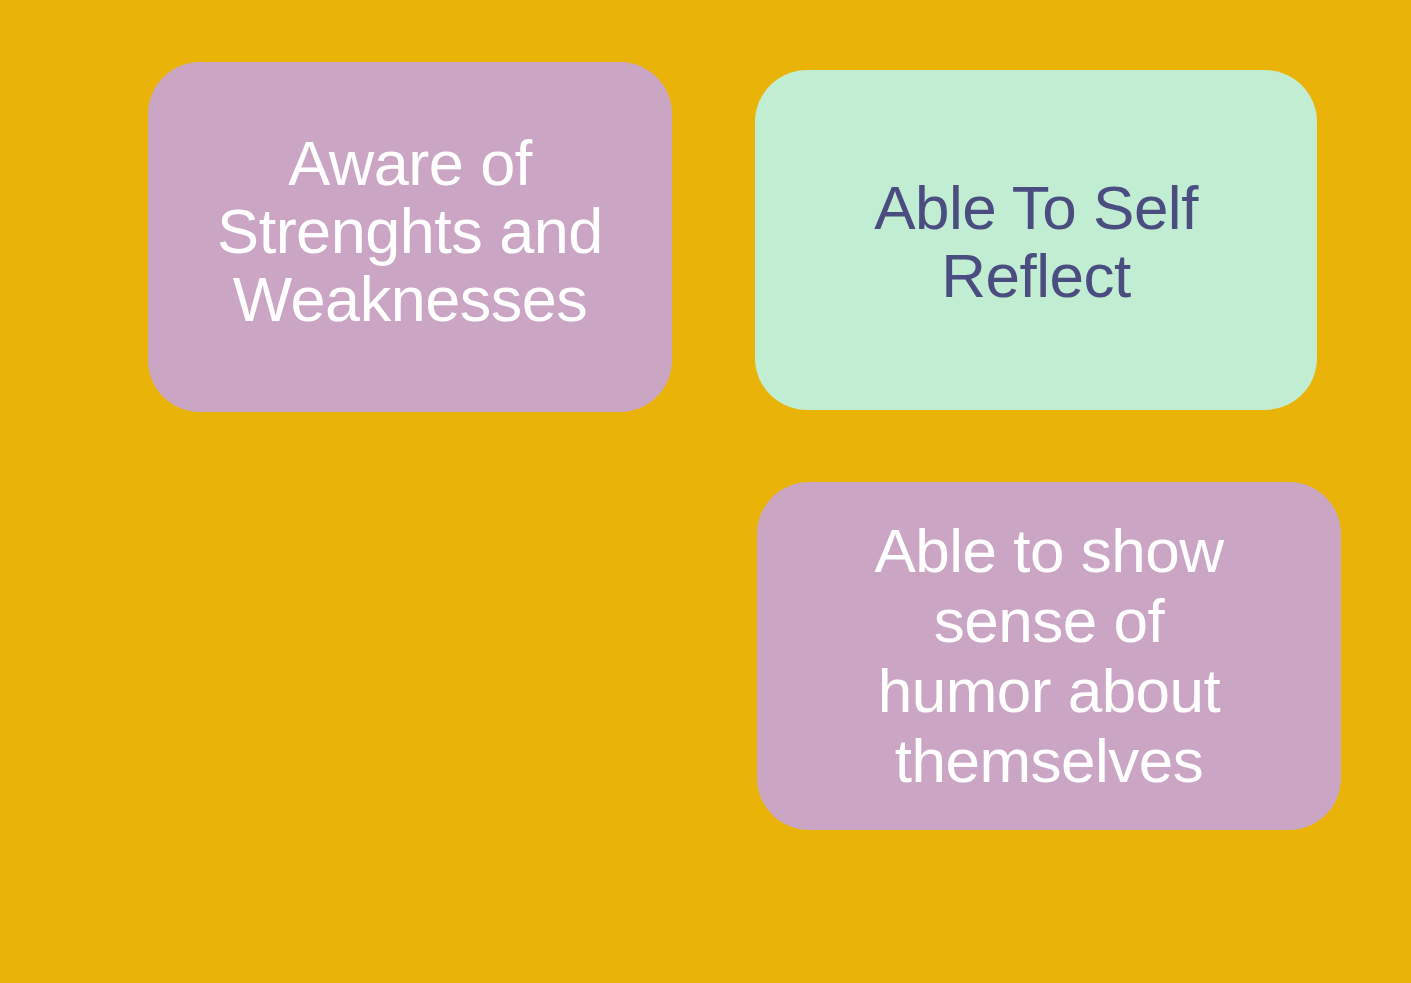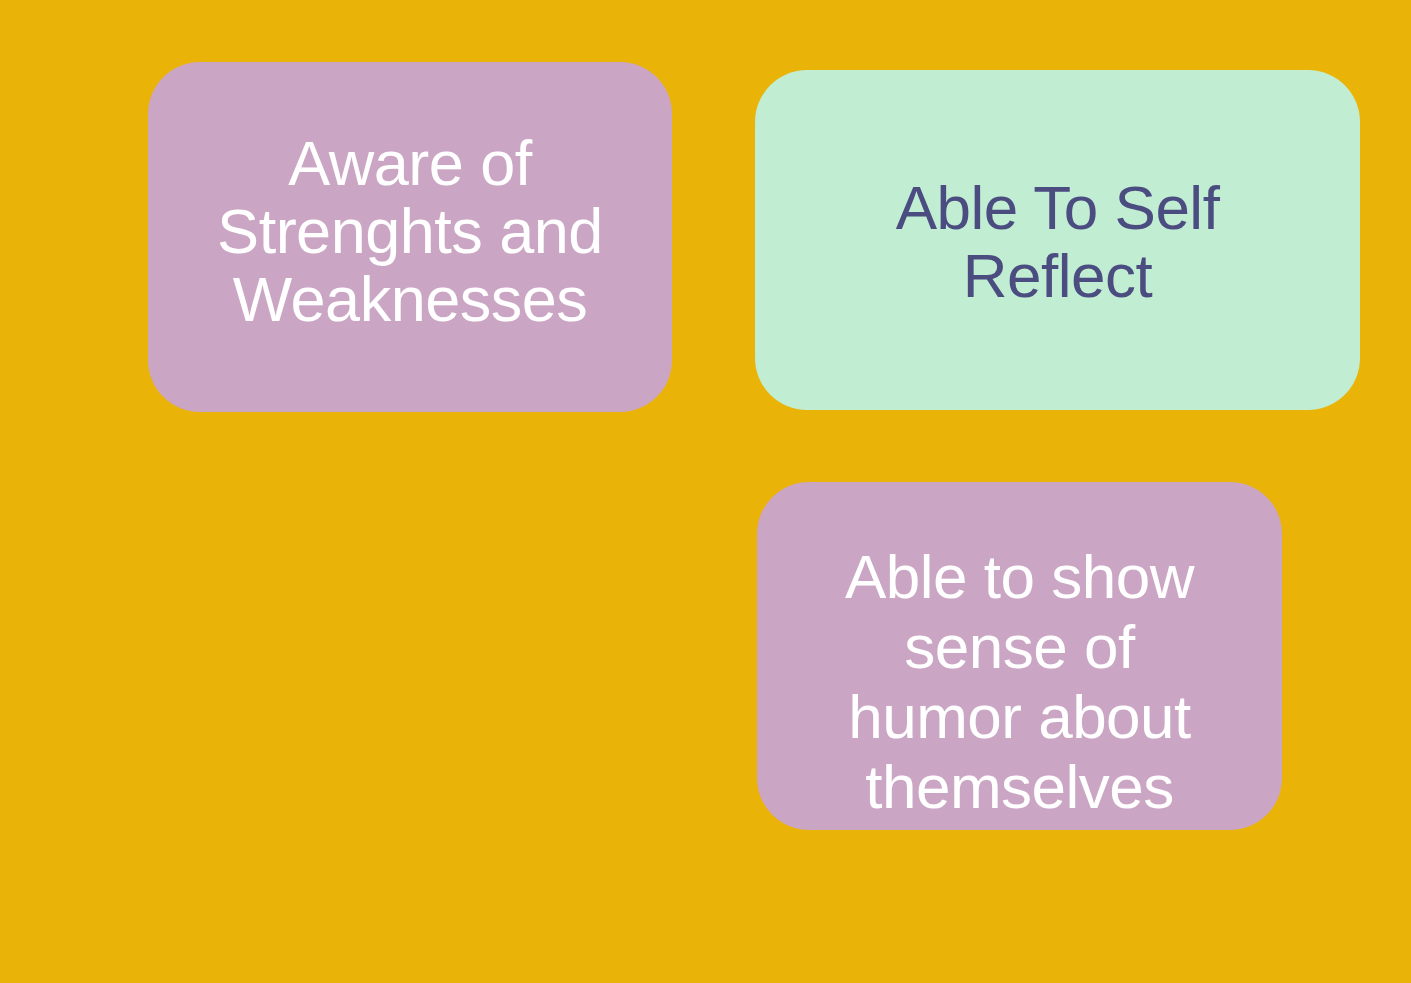--- a/index.html
+++ b/index.html
@@ -56,21 +56,21 @@
     color: #ffffff;
     font-size: 63px;
     line-height: 68px;
     transform: translateY(-6px);
   }
 
   
   .card--reflect {
     left: 755px;
     top: 70px;
-    width: 605px;
+    width: 562px;
     height: 340px;
     background: #c1edd3;
   }
   .card--reflect .card-label {
     color: #4b4c80;
     font-size: 62px;
     line-height: 68px;
     transform: translateY(2px);
   }
 
@@ -86,24 +86,23 @@
     color: #4b4c80;
     font-size: 62px;
     line-height: 68px;
     transform: translateY(4px);
   }
 
   
   .card--humor {
     left: 757px;
     top: 482px;
-    width: 525px;
+    width: 584px;
     height: 348px;
     background: #cba6c4;
-    align-items: flex-end;
   }
   .card--humor .card-label {
     color: #ffffff;
     font-size: 62px;
     line-height: 70px;
     transform: translateY(0px);
   }
 </style>
 </head>
 <body>

